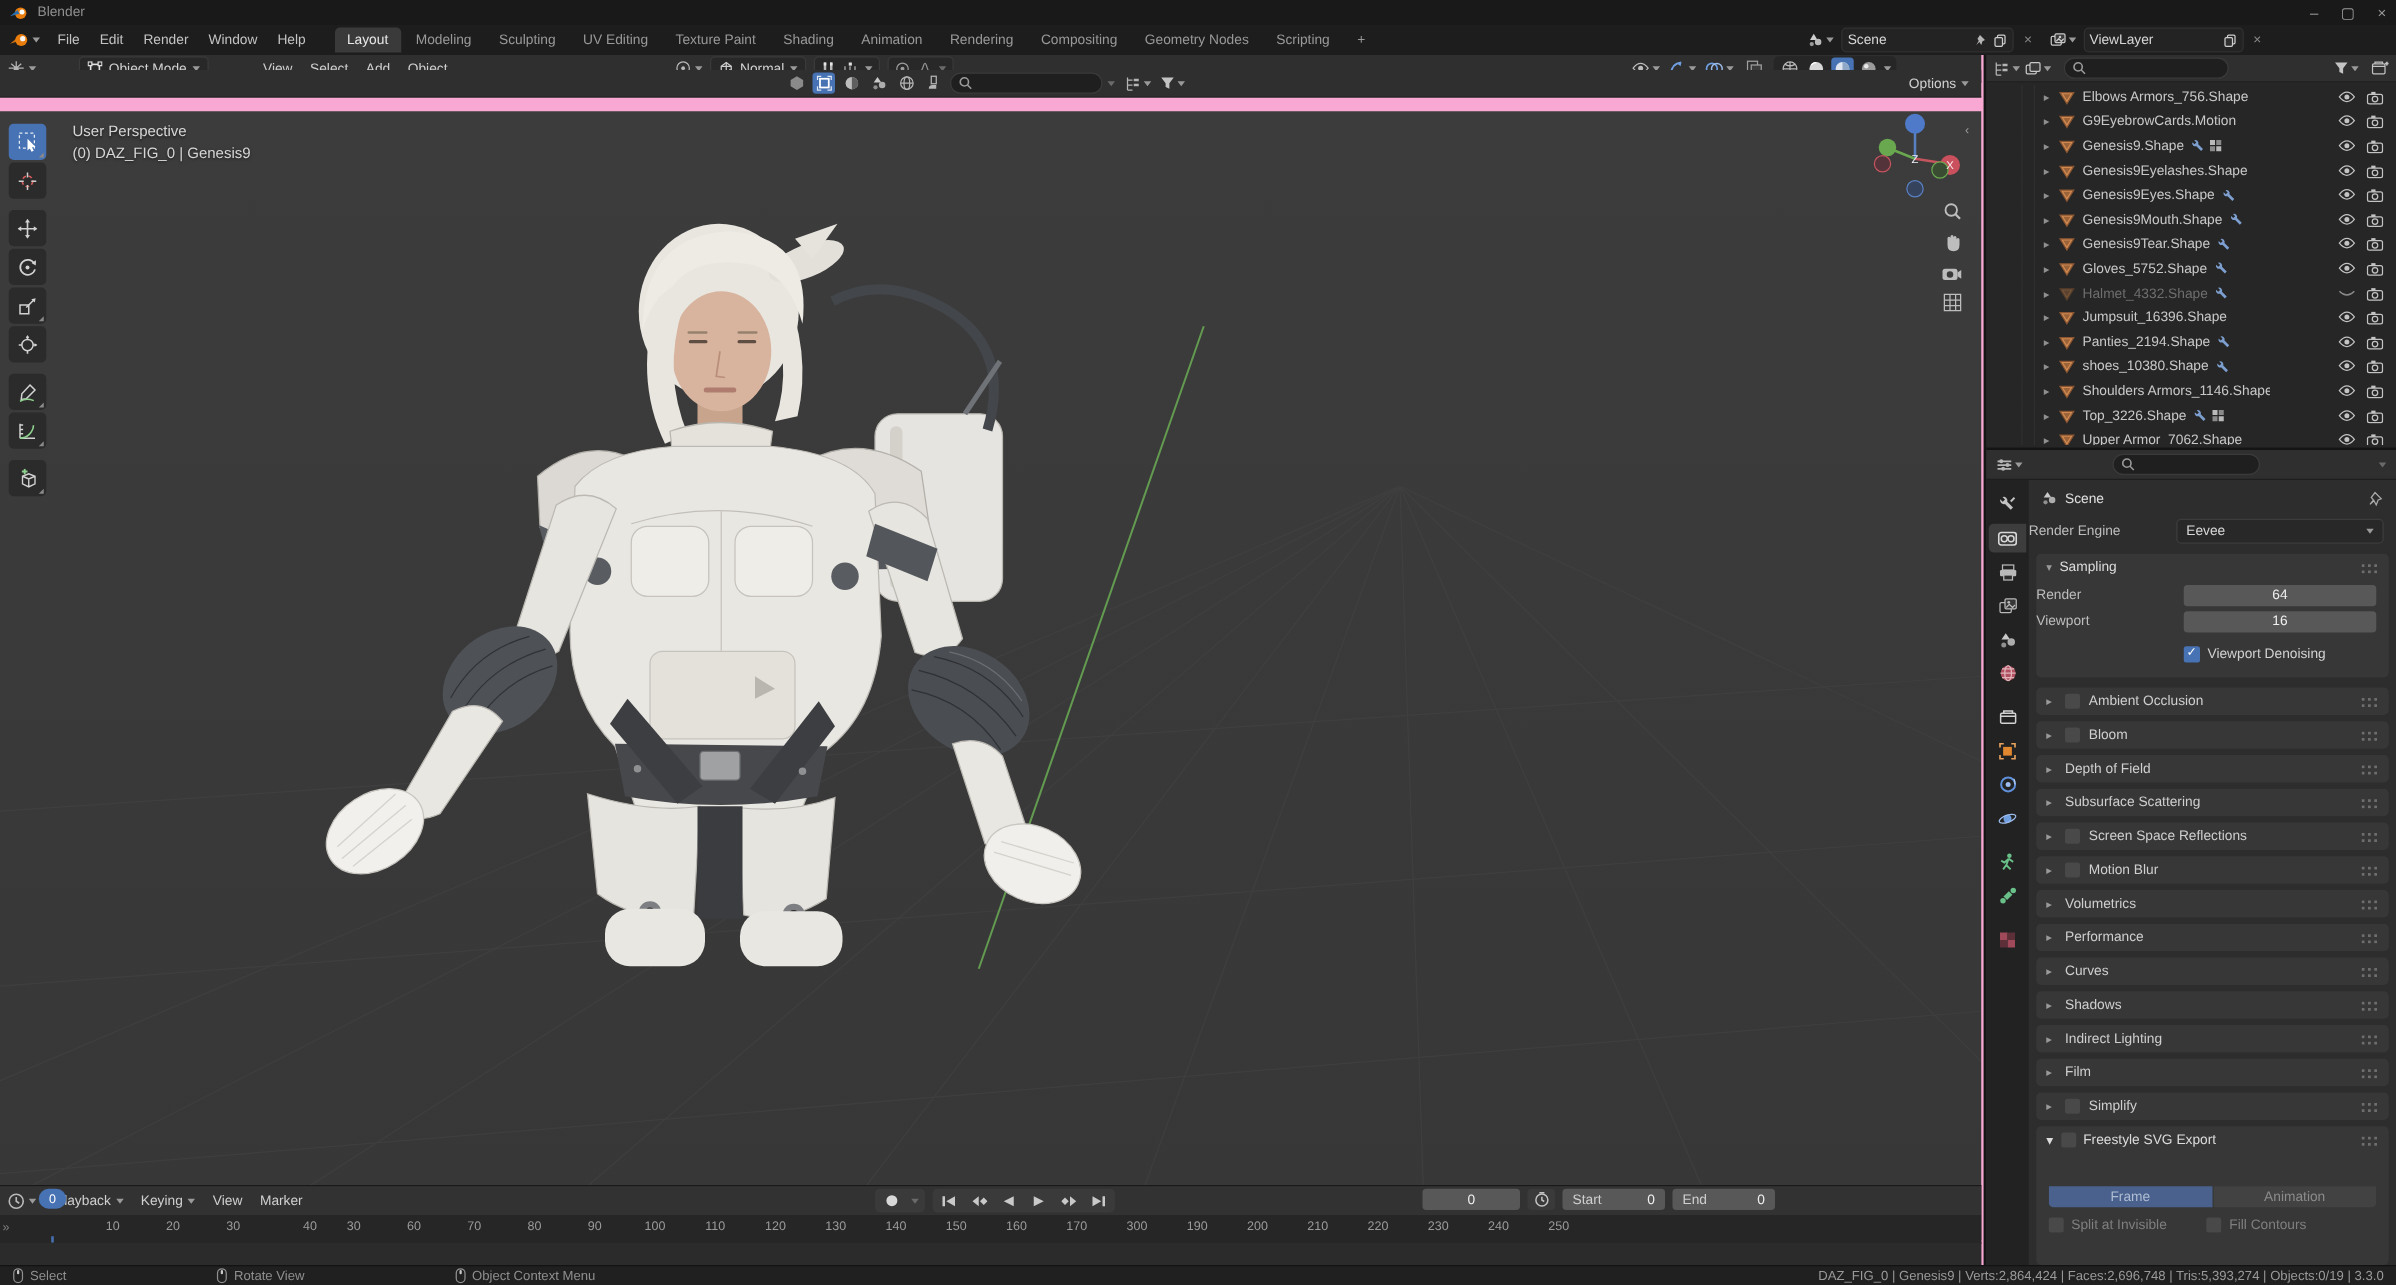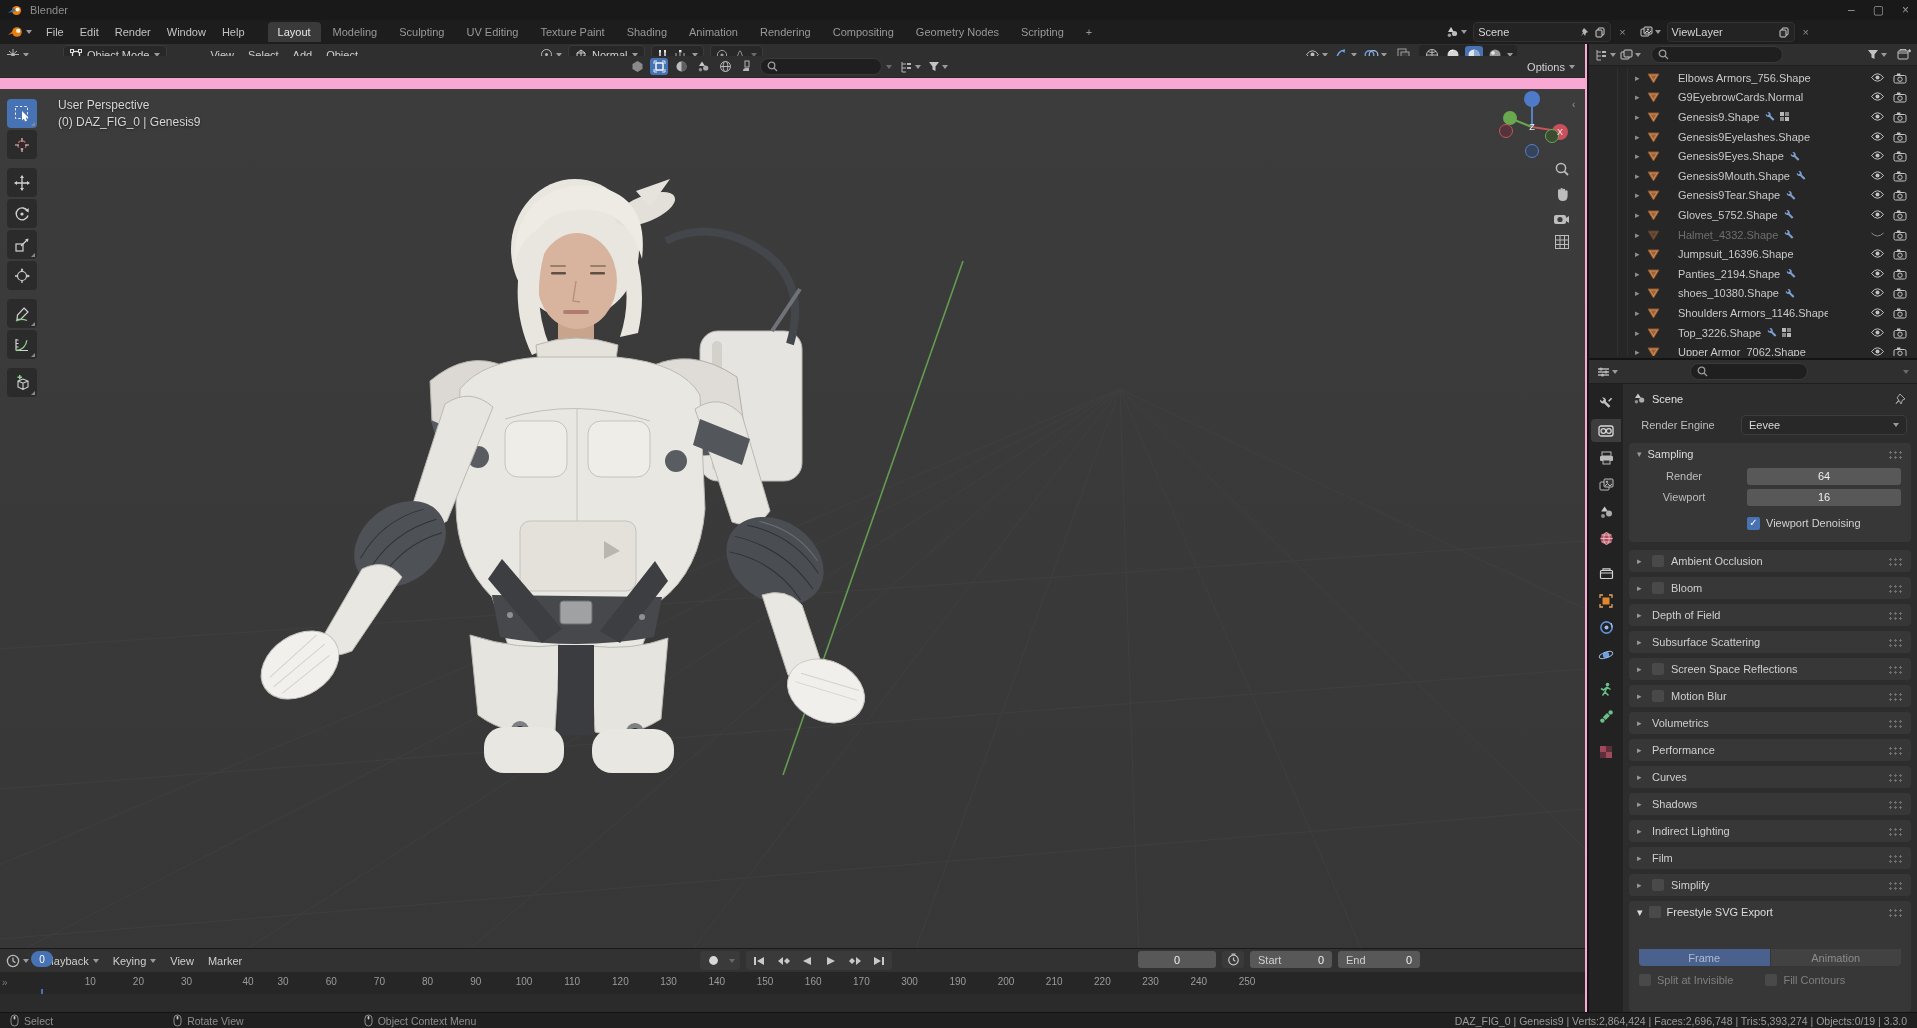--- a/index.html
+++ b/index.html
@@ -56,36 +56,36 @@
 
   
   #outliner{left:0;top:0;width:328px;height:312px;background:#262626;overflow:hidden;}
   #outlhead{left:0;top:0;width:328px;height:22px;background:#2f2f2f;display:flex;align-items:center;padding:0 6px;gap:4px;box-sizing:border-box;border-bottom:1px solid #1e1e1e;}
   #outlrows{left:0;top:24px;width:328px;}
   .orow{height:19.6px;display:flex;align-items:center;padding-left:46px;position:relative;color:#c9c9c9;}
   .orow .treeline{position:absolute;left:28px;top:0;bottom:0;width:1px;background:#2f2f2f;}
   .orow .treeline2{position:absolute;left:38px;top:0;bottom:0;width:1px;background:#2f2f2f;}
   .orow .disc{color:#8f8f8f;font-size:9px;width:12px;}
   .orow .oicon{width:15px;display:inline-flex;}
-  .orow .olabel{margin-left:16px;white-space:nowrap;overflow:hidden;max-width:150px;}
+  .orow .olabel{margin-left:4px;white-space:nowrap;overflow:hidden;max-width:150px;}
   .orow .mods{display:flex;gap:3px;margin-left:6px;}
   .orow .rights{margin-left:auto;display:flex;gap:8px;padding-right:10px;}
   .orow.dim{color:#6e6e6e;}
   .orow.dim .oicon{opacity:.45;}
 
   
   #props{left:0;top:314px;width:328px;height:654px;background:#2d2d2d;border-top:2px solid #141414;box-sizing:border-box;overflow:hidden;}
   #propshead{left:0;top:0;width:328px;height:24px;background:#2f2f2f;display:flex;align-items:center;padding:0 8px;gap:6px;box-sizing:border-box;border-bottom:1px solid #1e1e1e;}
   #proptabs{left:0;top:24px;width:34px;height:630px;background:#222222;display:flex;flex-direction:column;align-items:center;padding-top:8px;box-sizing:border-box;gap:4px;}
   .ptab{width:30px;height:23px;display:flex;align-items:center;justify-content:center;border-radius:4px 0 0 4px;}
   .ptab.active{background:#3d3d3d;}
   .ptab.gapb{margin-top:8px;}
   #propbody{left:34px;top:24px;width:294px;height:630px;overflow:hidden;}
   #crumb{display:flex;align-items:center;gap:6px;margin:8px 10px 0;color:#e0e0e0;}
-  .labcol{width:118px;text-align:center;color:#bdbdbd;padding-right:8px;box-sizing:border-box;flex:0 0 auto;}
+  .labcol{width:118px;text-align:left;color:#bdbdbd;padding-right:8px;box-sizing:border-box;flex:0 0 auto;}
   .dropdown{background:#282828;border:1px solid #3c3c3c;border-radius:4px;height:18px;display:flex;align-items:center;padding:0 7px;color:#d8d8d8;flex:1;justify-content:space-between;}
   .bigpanel{background:#373737;border-radius:4px;margin:8px 6px 0;padding-bottom:8px;}
   .bigpanel .phead{display:flex;align-items:center;height:22px;padding:0 8px;color:#dcdcdc;gap:6px;}
   .grip{width:15px;height:9px;background-image:radial-gradient(#6e6e6e 1px,transparent 1.3px);background-size:5px 5px;margin-left:auto;}
   .frow{display:flex;align-items:center;height:20px;margin:1px 10px 1px 0;}
   .vfield{background:#585858;border-radius:3px;height:17px;flex:1;display:flex;align-items:center;justify-content:center;color:#f0f0f0;}
   .cb{width:13px;height:13px;background:#545454;border-radius:2px;box-sizing:border-box;flex:0 0 auto;}
   .cb.checked{background:#4772b3;color:#fff;display:flex;align-items:center;justify-content:center;font-size:10px;line-height:1;}
   .cb.small{width:12px;height:12px;background:#494949;}
   .panel{background:#373737;border-radius:4px;margin:0 6px 5px;height:22px;display:flex;align-items:center;padding:0 8px;color:#cfcfcf;gap:7px;box-sizing:border-box;}
@@ -836,21 +836,21 @@
           <div class="orow">
             <span class="treeline"></span>
             <span class="treeline2"></span>
             <span class="disc">▸</span>
             <span class="oicon">
               <svg width="13" height="12" viewBox="0 0 13 12">
                 <polygon points="6.5,11 1,2 12,2" fill="#cf8a52" stroke="#8a5530"></polygon>
                 <polygon points="6.5,8 3.6,3.4 9.4,3.4" fill="#9c6238"></polygon>
               </svg>
             </span>
-            <span class="olabel">G9EyebrowCards.Normal</span>
+            <span class="olabel">G9EyebrowCards.Motion</span>
             <span class="mods"></span>
             <span class="rights">
               <span>
                 <svg width="15" height="11" viewBox="0 0 15 11">
                   <path d="M1.5 5.5 Q7.5 -2 13.5 5.5 Q7.5 13 1.5 5.5 Z" fill="none" stroke="#c3c3c3"></path>
                   <circle cx="7.5" cy="5.5" r="2" fill="#c3c3c3"></circle>
                 </svg>
               </span>
               <span>
                 <svg width="14" height="12" viewBox="0 0 14 12">

